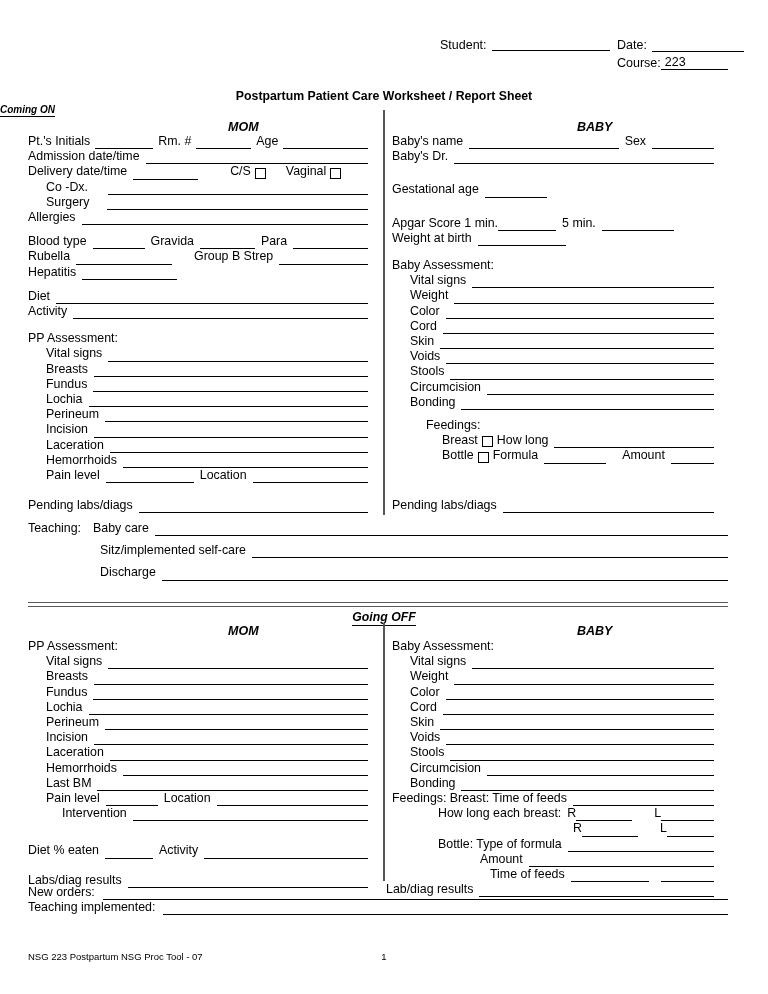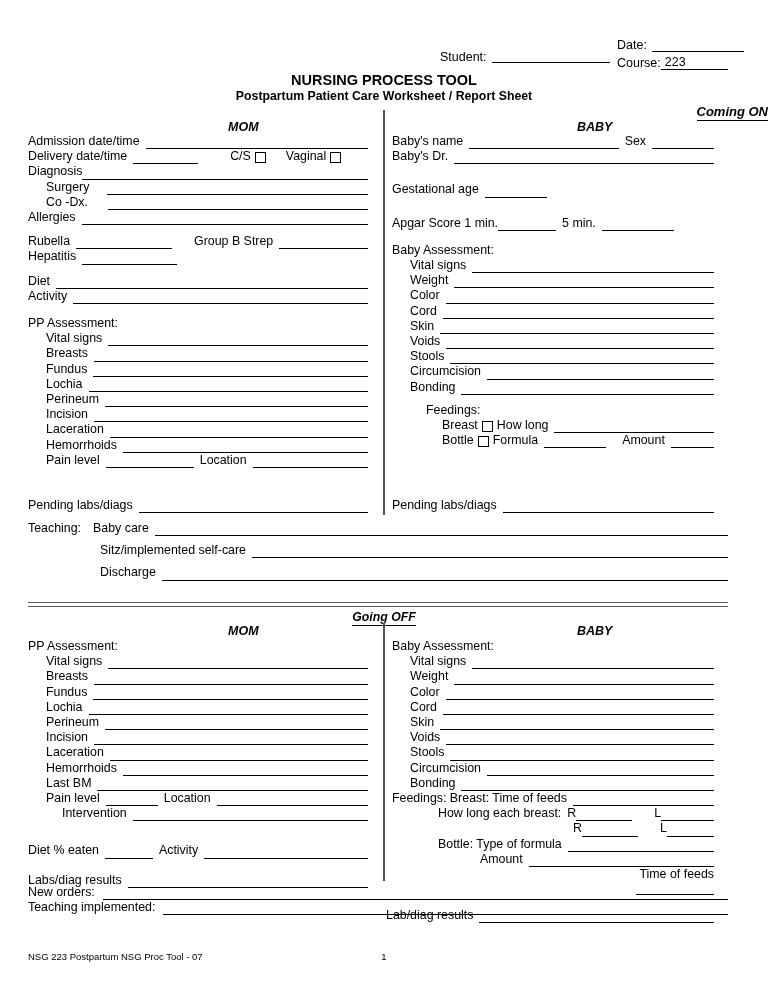--- a/index.html
+++ b/index.html
@@ -43,21 +43,20 @@
     left: 0;
     width: 768px;
     font-size: 12.5px;
   }
   .hdr-student {
     position: absolute;
     left: 440px;
     top: 0px;
     display: flex;
     align-items: center;
-    margin-top: 12px;
   }
   .hdr-student .ln { width: 118px; margin-left: 5px; }
   .hdr-date {
     position: absolute;
     left: 617px;
     top: 0px;
     display: flex;
     align-items: flex-end;
   }
   .hdr-date .ln { width: 92px; margin-left: 5px; }
@@ -90,22 +89,22 @@
     width: 768px;
     text-align: center;
     font-size: 12.3px;
     font-weight: bold;
   }
   .title3 {
     position: absolute;
     top: 104px;
     left: 0;
     width: 768px;
-    text-align: right;
-    font-size: 13px;
+    text-align: left;
+    font-size: 10px;
     font-weight: bold;
     font-style: italic;
   }
   .title3 span { border-bottom: 1.6px solid #000; padding-bottom: 1px; }
 
   .colhead {
     position: absolute;
     font-size: 12.5px;
     font-weight: bold;
     font-style: italic;
@@ -176,71 +175,82 @@
       <span>Date:</span>
       <span class="ln"></span>
     </div>
     <div class="hdr-course">
       <span>Course:</span>
       <span class="courseval">223</span>
       <span class="ln"></span>
     </div>
   </div>
 
-  <div class="title1">NURSING PROCESS TOOL</div>
   <div class="title2">Postpartum Patient Care Worksheet / Report Sheet</div>
   <div class="title3"><span>Coming ON</span></div>
 
   <div class="colhead" style="top:120px; left:196px;">MOM</div>
   <div class="colhead" style="top:120px; left:545px;">BABY</div>
 
   <div class="vdiv" style="top:110px; left:383px; height:405px;"></div>
 
   <div class="blk" style="top:134px; left:28px; width:340px;">
 
+    <div class="row">
+      <span class="lbl">Pt.'s Initials</span>
+      <span class="ln" style="width:58px;margin:0 5px;"></span>
+      <span class="lbl">Rm. #</span>
+      <span class="ln" style="width:55px;margin:0 5px;"></span>
+      <span class="lbl">Age</span>
+      <span class="ln grow" style="margin-left:5px;"></span>
+    </div>
 
 
     <div class="row">
       <span class="lbl">Admission date/time</span>
       <span class="ln grow" style="margin-left:6px;"></span>
     </div>
 
     <div class="row">
       <span class="lbl">Delivery date/time</span>
       <span class="ln" style="width:65px;margin:0 6px;"></span>
       <span class="gap" style="width:26px;"></span>
       <span class="lbl">C/S</span>
       <span class="cbx"></span>
       <span class="gap" style="width:16px;"></span>
       <span class="lbl">Vaginal</span>
       <span class="cbx"></span>
     </div>
 
-    <div class="row">
-      <span class="lbl">Diagnosis</span>
-      <span class="ln grow"></span>
+
+    <div class="row indent1">
+      <span class="lbl">Co -Dx.</span>
+      <span class="ln grow" style="margin-left:20px;"></span>
     </div>
 
     <div class="row indent1">
       <span class="lbl">Surgery</span>
       <span class="ln grow" style="margin-left:18px;"></span>
     </div>
 
-    <div class="row indent1">
-      <span class="lbl">Co -Dx.</span>
-      <span class="ln grow" style="margin-left:20px;"></span>
-    </div>
-
     <div class="row">
       <span class="lbl">Allergies</span>
       <span class="ln grow" style="margin-left:6px;"></span>
     </div>
 
     <div style="height:9px;"></div>
 
+    <div class="row">
+      <span class="lbl">Blood type</span>
+      <span class="ln" style="width:52px;margin:0 6px;"></span>
+      <span class="lbl">Gravida</span>
+      <span class="ln" style="width:55px;margin:0 6px;"></span>
+      <span class="lbl">Para</span>
+      <span class="ln grow" style="margin-left:6px;"></span>
+    </div>
 
     <div class="row">
       <span class="lbl">Rubella</span>
       <span class="ln" style="width:96px;margin:0 6px;"></span>
       <span class="gap" style="width:16px;"></span>
       <span class="lbl">Group B Strep</span>
       <span class="ln grow" style="margin-left:6px;"></span>
     </div>
 
     <div class="row">
@@ -336,20 +346,24 @@
 
     <div style="height:18px;"></div>
 
     <div class="row">
       <span class="lbl">Apgar Score 1 min.</span>
       <span class="ln" style="width:58px;margin-right:6px;"></span>
       <span class="lbl">5 min.</span>
       <span class="ln" style="width:72px;margin-left:6px;"></span>
     </div>
 
+    <div class="row">
+      <span class="lbl">Weight at birth</span>
+      <span class="ln" style="width:88px;margin-left:6px;"></span>
+    </div>
 
     <div style="height:12px;"></div>
 
     <div class="row">
       <span class="lbl">Baby Assessment:</span>
     </div>
 
     <div class="row indent1">
       <span class="lbl">Vital signs</span>
       <span class="ln grow" style="margin-left:6px;"></span>
@@ -583,21 +597,21 @@
     <div class="row" style="padding-left:46px;">
       <span class="lbl">Bottle:  Type of formula</span>
       <span class="ln grow" style="margin-left:6px;"></span>
     </div>
 
     <div class="row" style="padding-left:88px;">
       <span class="lbl">Amount</span>
       <span class="ln grow" style="margin-left:6px;"></span>
     </div>
 
-    <div class="row" style="padding-left:98px;flex-direction:column;">
+    <div class="row" style="padding-left:98px;">
       <span class="lbl">Time of feeds</span>
       <span class="ln" style="width:78px;margin-left:6px;"></span>
       <span class="gap" style="width:12px;"></span>
       <span class="ln grow"></span>
     </div>
 
     <div class="row" style="margin-left:-6px;">
       <span class="lbl">Lab/diag results</span>
       <span class="ln grow" style="margin-left:6px;"></span>
     </div>

